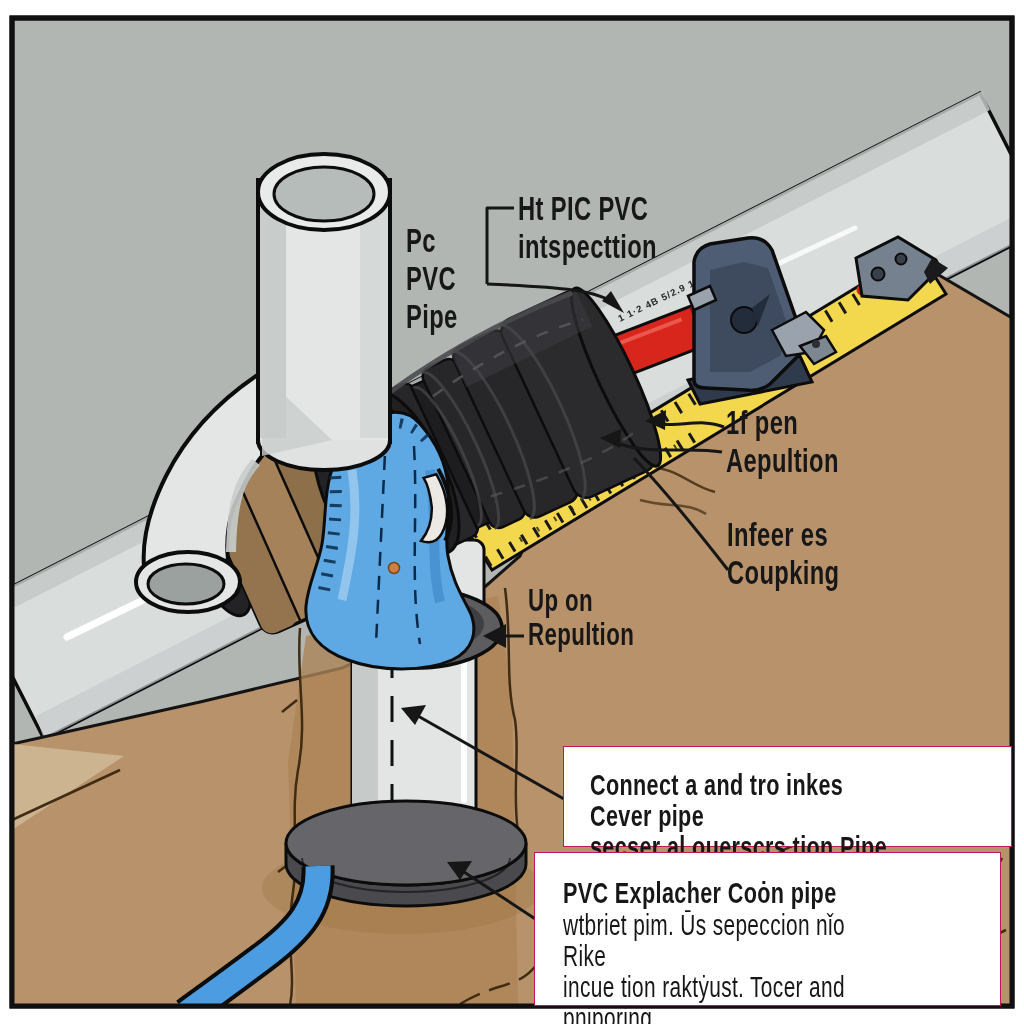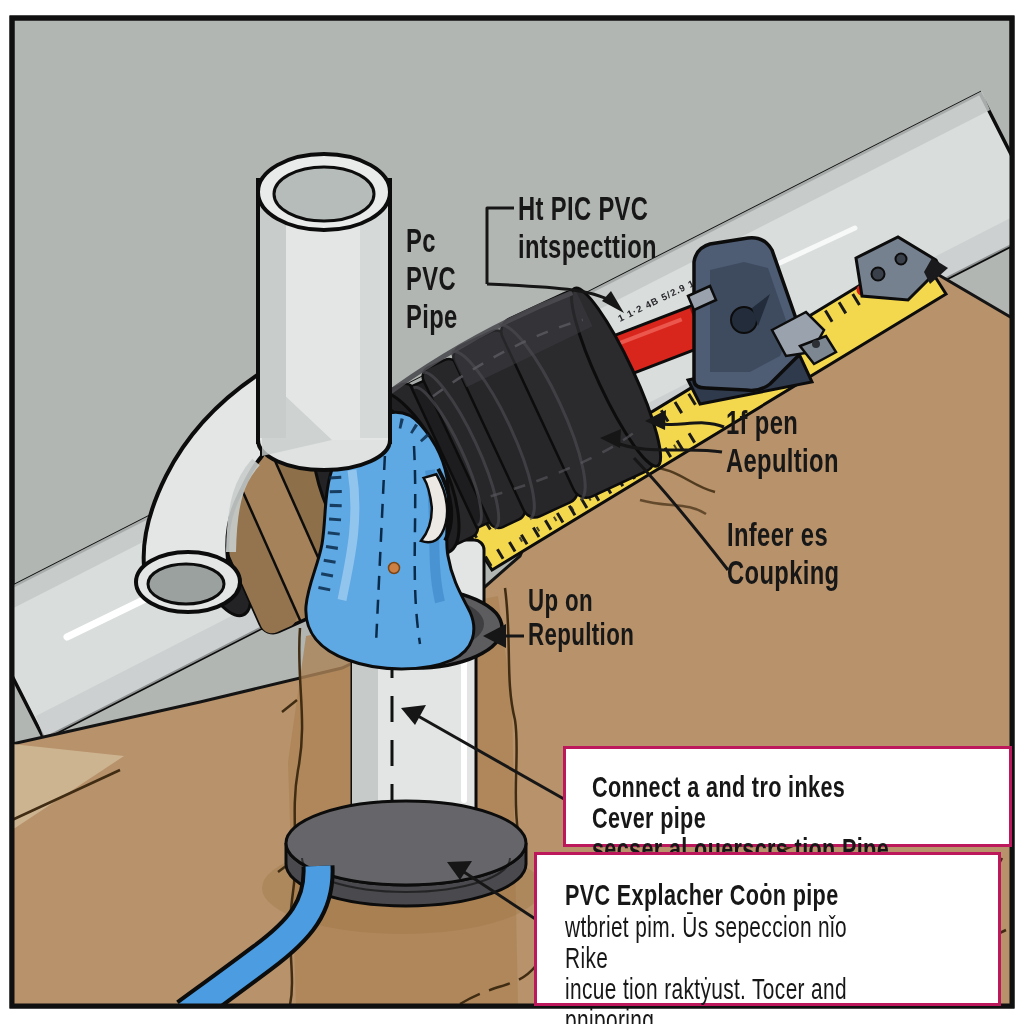--- a/index.html
+++ b/index.html
@@ -1,21 +1,21 @@
 <!DOCTYPE html>
 <html><head>
 <meta charset="utf-8">
 <style>
   html,body{margin:0;padding:0;background:#ffffff;}
   #stage{position:relative;width:1024px;height:1024px;background:#ffffff;overflow:hidden;
          font-family:"Liberation Sans", sans-serif;}
   #art{position:absolute;left:0;top:0;}
   .lbl{position:absolute;color:#171717;font-weight:700;font-size:33px;line-height:38px;
        white-space:pre-line;transform:scaleX(.72);transform-origin:0 0;letter-spacing:.5px;}
-  .notebox{position:absolute;background:#ffffff;border:3px solid #be185d;box-sizing:border-box;}
+  .notebox{position:absolute;background:#ffffff;border:1px solid #be185d;box-sizing:border-box;}
   .notebox .lbl{position:relative;transform-origin:0 0;}
   .nb-title{font-size:30px;line-height:31px;}
   .nb-body{font-weight:400;font-size:29px;line-height:31px;}
 </style>
 </head>
 <body>
 
 <div id="stage">
 
 <svg id="art" width="1024" height="1024" viewBox="0 0 1024 1024">

